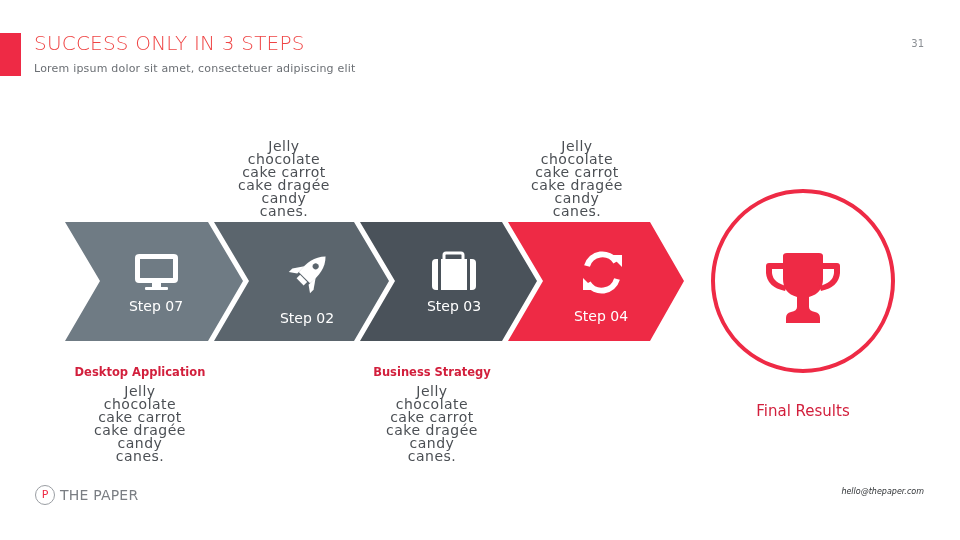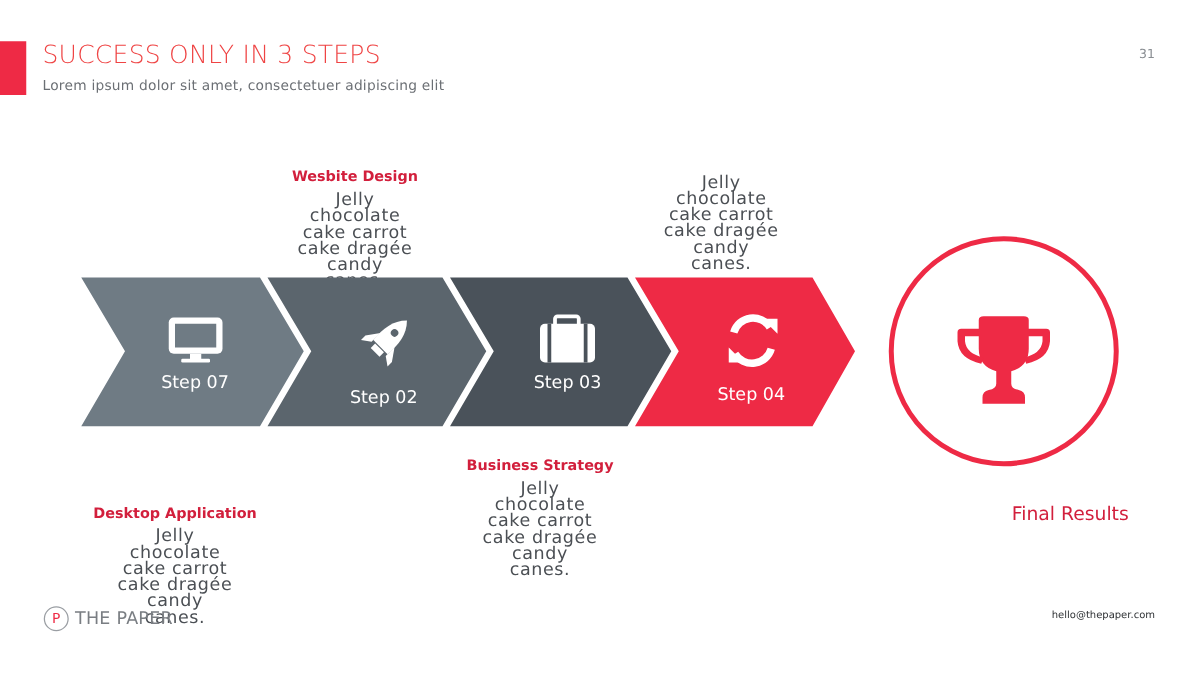--- a/index.html
+++ b/index.html
@@ -12,37 +12,36 @@
     .page-number { position: absolute; right: 36px; top: 38px; font-size: 10px; color: #8a8e93; }
 
     .caption { position: absolute; width: 170px; text-align: center; }
     .caption .cap-title { font-size: 11.5px; font-weight: bold; color: #d21f3c; white-space: nowrap; }
     .caption .cap-text { margin-top: 6px; font-size: 14px; line-height: 13px; color: #4b4f54; letter-spacing: 0.5px; }
 
     .chevrons { position: absolute; left: 0; top: 0; width: 960px; height: 540px; }
     .step-label { position: absolute; width: 120px; text-align: center; color: #ffffff; font-size: 14px; white-space: nowrap; }
 
     .final-circle { position: absolute; left: 711px; top: 189px; width: 184px; height: 184px; border: 4px solid #ee2a45; border-radius: 50%; }
-    .final-label { position: absolute; left: 703px; top: 402px; width: 200px; text-align: right; color: #d21f3c; font-size: 15px; white-space: nowrap; }
+    .final-label { position: absolute; left: 703px; top: 402px; width: 200px; text-align: center; color: #d21f3c; font-size: 15px; white-space: nowrap; }
 
     .footer-logo { position: absolute; left: 35px; top: 485px; display: flex; align-items: center; }
     .footer-logo .logo-circle { width: 20px; height: 20px; border: 1px solid #9a9ea3; border-radius: 50%; color: #ee2a45; font-size: 11px; line-height: 18px; text-align: center; }
     .footer-logo .logo-text { margin-left: 5px; font-size: 14px; color: #7a7e83; letter-spacing: 0.2px; }
-    .footer-email { position: absolute; right: 36px; top: 487px; font-size: 8px; color: #2f3235; }
+    .footer-email { position: absolute; right: 36px; top: 487px; font-size: 8px; color: #2f3235; font-style: italic; }
   </style>
 </head>
 <body>
 
 <div class="accent-bar"></div>
 <div class="page-title">SUCCESS ONLY IN 3 STEPS</div>
 <div class="page-subtitle">Lorem ipsum  dolor sit amet, consectetuer  adipiscing elit</div>
 <div class="page-number">31</div>
 
 <div class="caption" style="left:199px; top:134px;">
-  <div class="cap-title">Wesbite Design</div>
   <div class="cap-text" style="padding:0 38px;">Jelly chocolate cake carrot cake dragée candy canes.</div>
 </div>
 <div class="caption" style="left:492px; top:134px;">
   <div class="cap-text" style="padding:0 38px;">Jelly chocolate cake carrot cake dragée candy canes.</div>
 </div>
 
 <svg class="chevrons" viewBox="0 0 960 540">
   <polygon points="65,222 208,222 243,281 208,341 65,341 100,281" fill="#6f7b84"></polygon>
   <polygon points="214,222 354,222 389,281 354,341 214,341 249,281" fill="#5b656d"></polygon>
   <polygon points="360,222 502,222 537,281 502,341 360,341 395,281" fill="#4a525a"></polygon>
@@ -78,21 +77,21 @@
     <polygon points="610,255 622,255 622,267"></polygon>
     <polygon points="583,290 583,278 595,290"></polygon>
   </g>
 </svg>
 
 <div class="step-label" style="left:96px; top:298px;">Step 07</div>
 <div class="step-label" style="left:247px; top:310px;text-align:center;">Step 02</div>
 <div class="step-label" style="left:394px; top:298px;">Step 03</div>
 <div class="step-label" style="left:541px; top:308px;">Step 04</div>
 
-<div class="caption" style="left:55px; top:365px;margin-top:38px;">
+<div class="caption" style="left:55px; top:365px;">
   <div class="cap-title">Desktop Application</div>
   <div class="cap-text" style="padding:0 38px;">Jelly chocolate cake carrot cake dragée candy canes.</div>
 </div>
 <div class="caption" style="left:347px; top:365px;">
   <div class="cap-title">Business Strategy</div>
   <div class="cap-text" style="padding:0 38px;">Jelly chocolate cake carrot cake dragée candy canes.</div>
 </div>
 
 <div class="final-circle">
   <svg width="176" height="176" viewBox="0 0 176 176">

